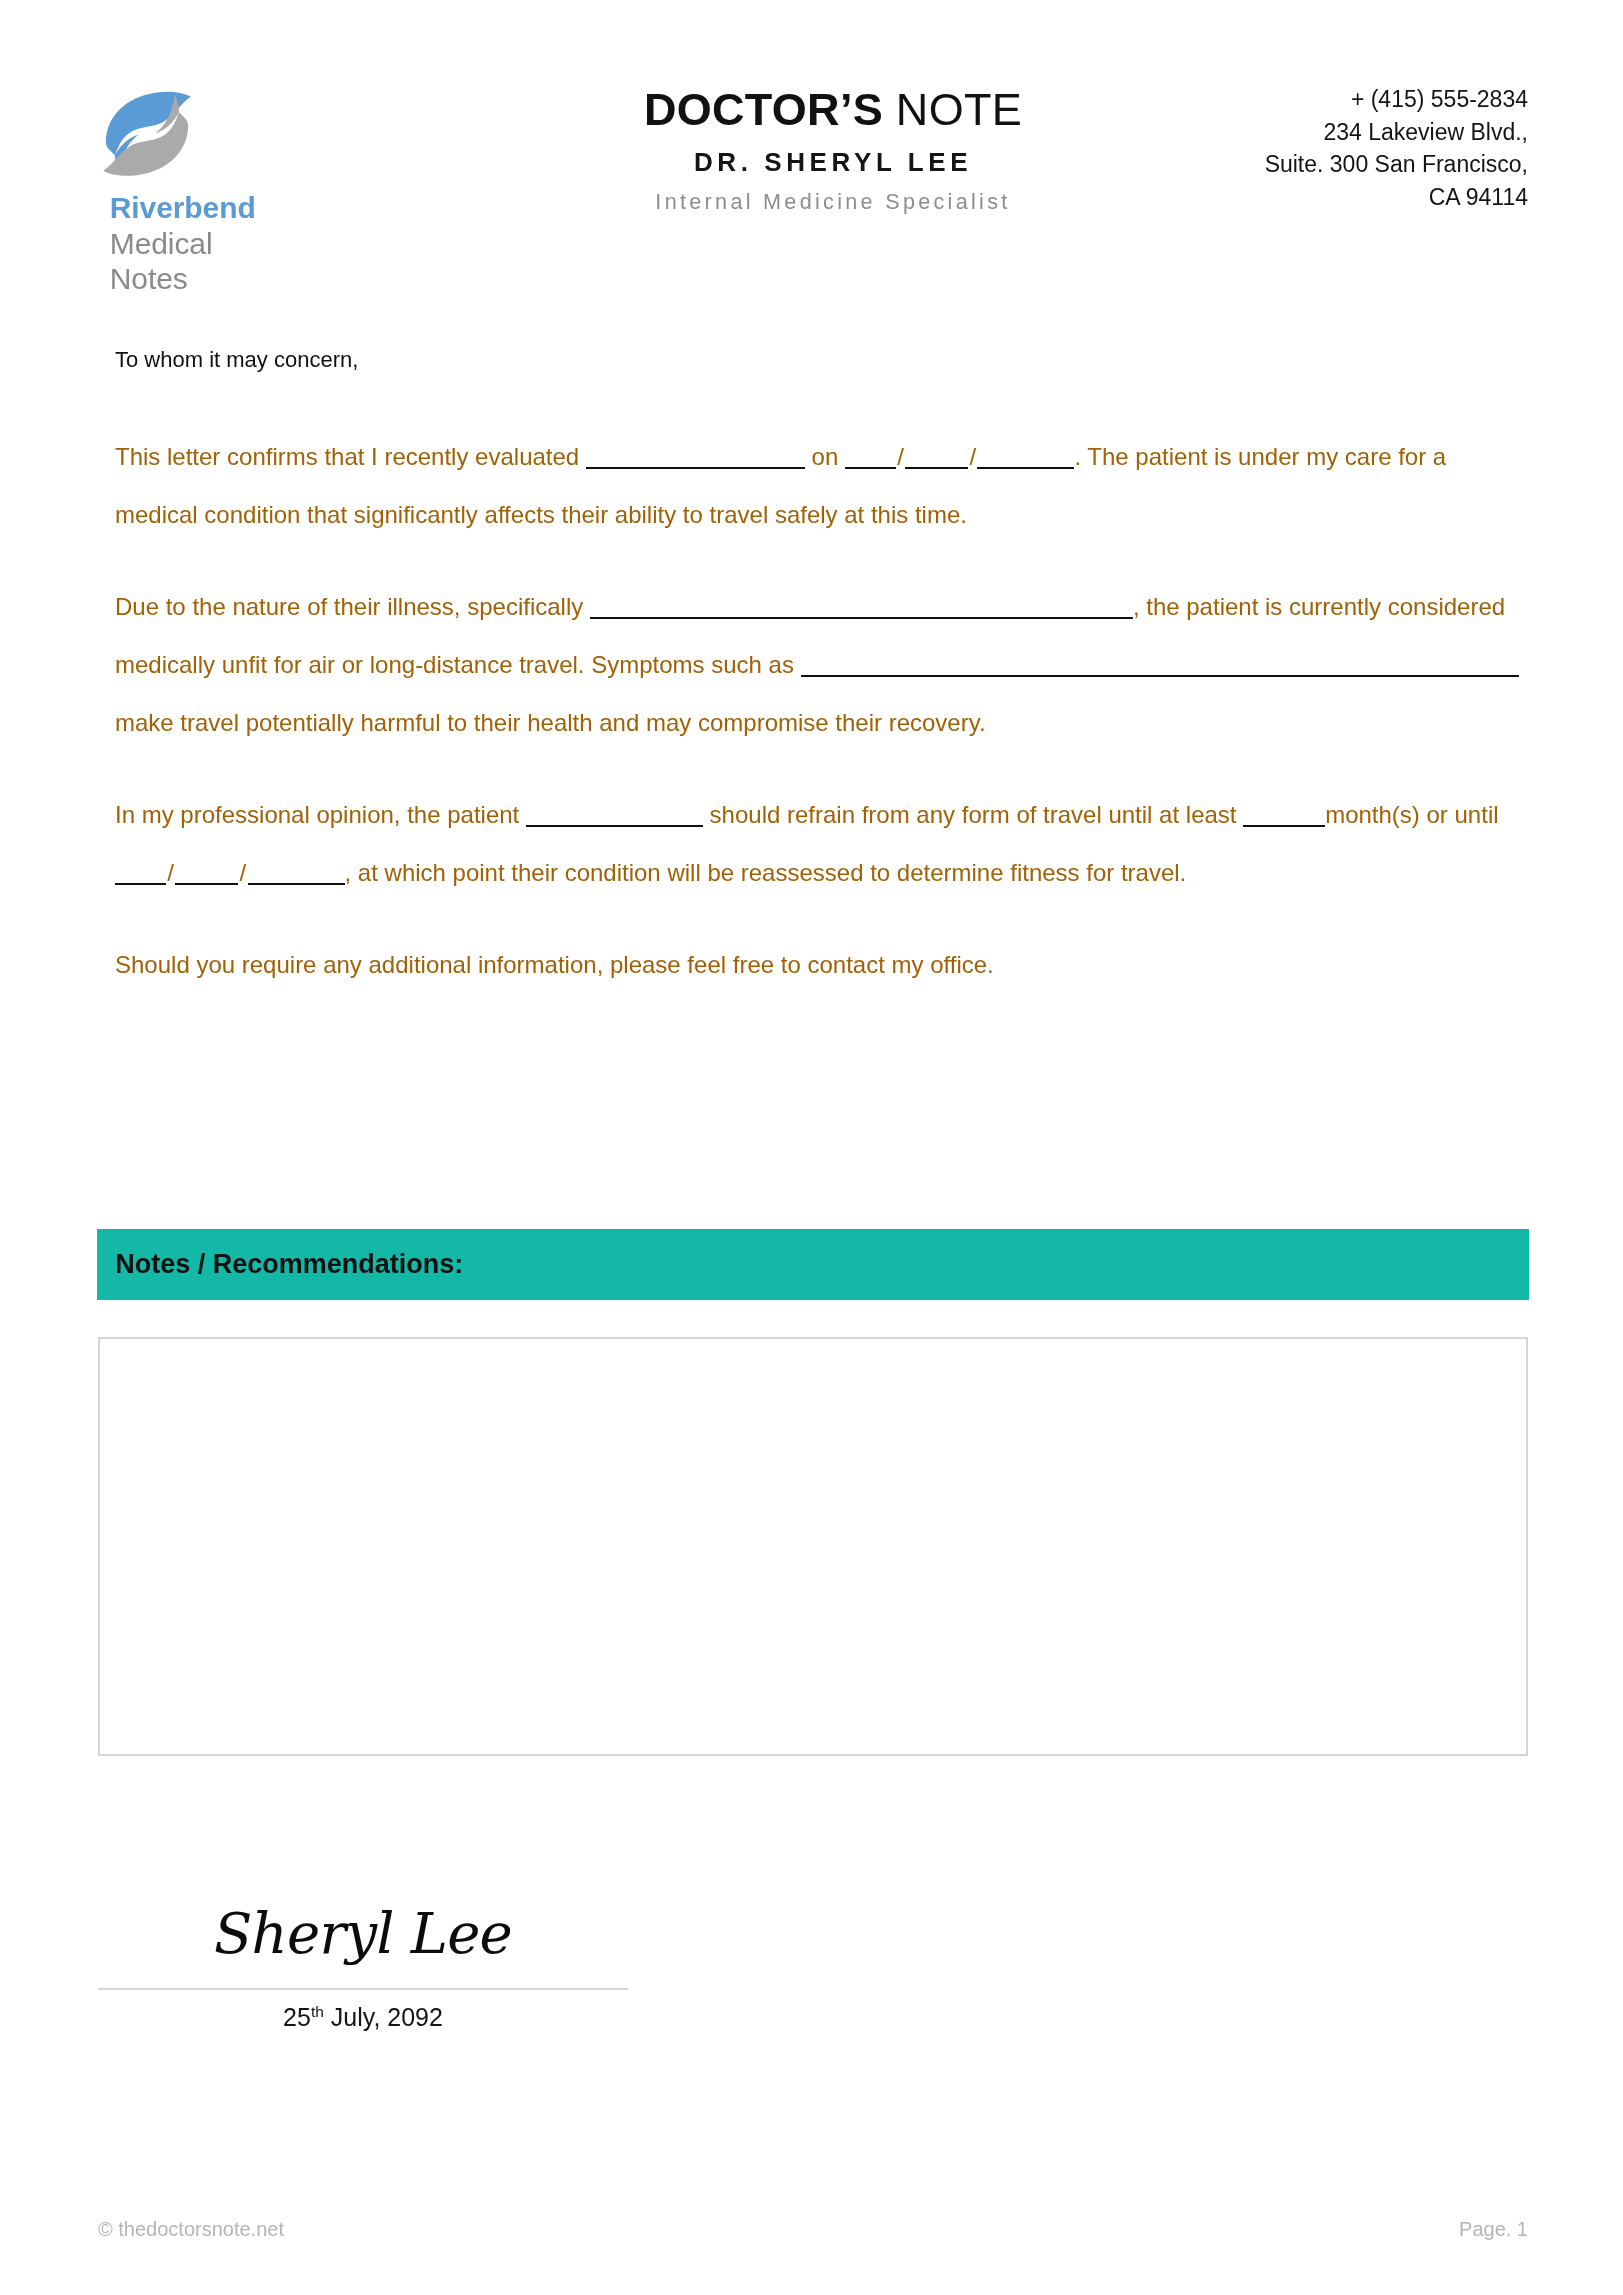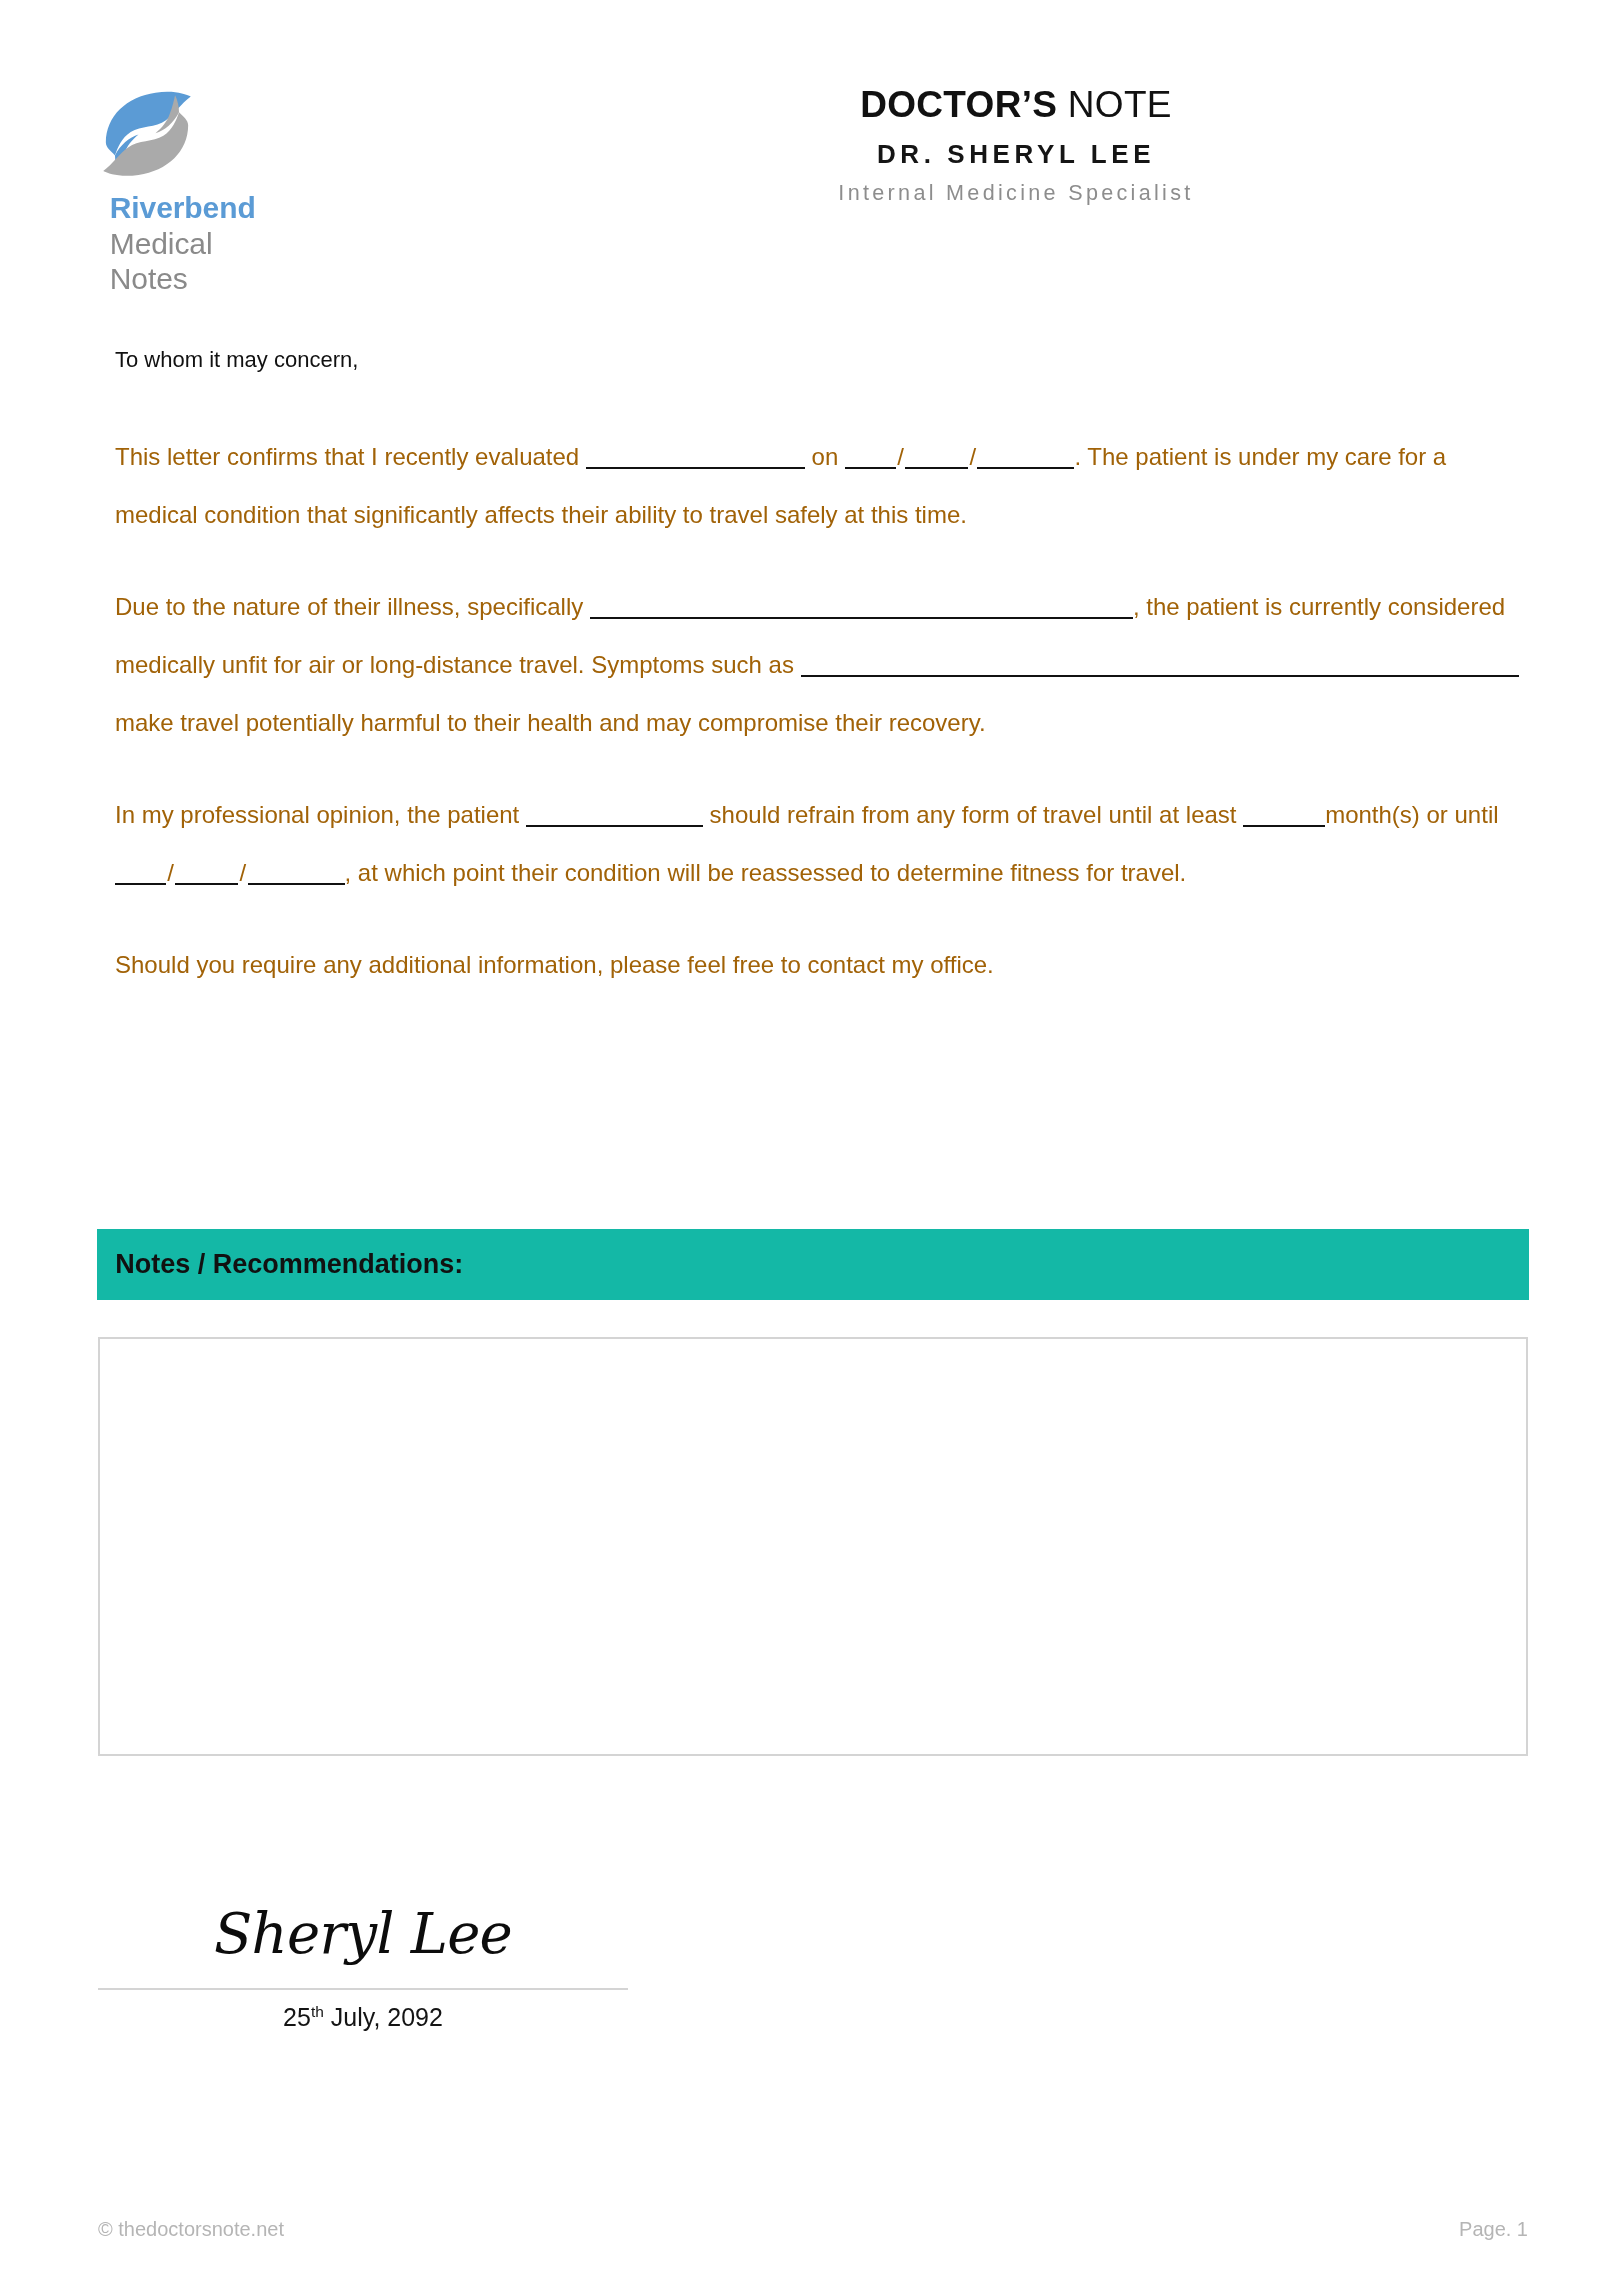--- a/index.html
+++ b/index.html
@@ -62,21 +62,21 @@
     color: #8a8a8a;
     letter-spacing: -0.1px;
   }
 
   .title-block {
     flex: 1 1 auto;
     text-align: center;
     padding-top: 6.5px;
   }
   .doc-title {
-    font-size: 37px;
+    font-size: 45px;
     line-height: 1.05;
     color: #111111;
     letter-spacing: 0.3px;
     white-space: nowrap;
   }
   .doc-title .strong { font-weight: bold; }
   .doc-title .light  { font-weight: normal; }
 
   .doc-subtitle {
     margin-top: 14.4px;
@@ -259,20 +259,26 @@
         <div class="brand-line-3">Notes</div>
       </div>
     </div>
 
     <div class="title-block">
       <div class="doc-title"><span class="strong">DOCTOR’S</span><span class="light"> NOTE</span></div>
       <div class="doc-subtitle">DR. SHERYL LEE</div>
       <div class="doc-role">Internal Medicine Specialist</div>
     </div>
 
+    <div class="contact">
+      <div>+ (415) 555-2834</div>
+      <div>234 Lakeview Blvd.,</div>
+      <div>Suite. 300 San Francisco,</div>
+      <div>CA 94114</div>
+    </div>
   </div>
 
   <div class="salutation">To whom it may concern,</div>
 
   <div class="body-text">
 
     <p><span>This letter confirms that I recently evaluated </span><span class="fill fill-name"></span><span> on </span><span class="fill fill-dd"></span><span class="slash">/</span><span class="fill fill-mm"></span><span class="slash">/</span><span class="fill fill-yyyy"></span><span>. The patient is under my care for a medical condition that significantly affects their ability to travel safely at this time.</span></p>
 
     <p><span>Due to the nature of their illness, specifically </span><span class="fill fill-illness"></span><span>, the patient is currently considered medically unfit for air or long-distance travel. Symptoms such as </span><span class="fill fill-symptom"></span><span>make travel potentially harmful to their health and may compromise their recovery.</span></p>
 

